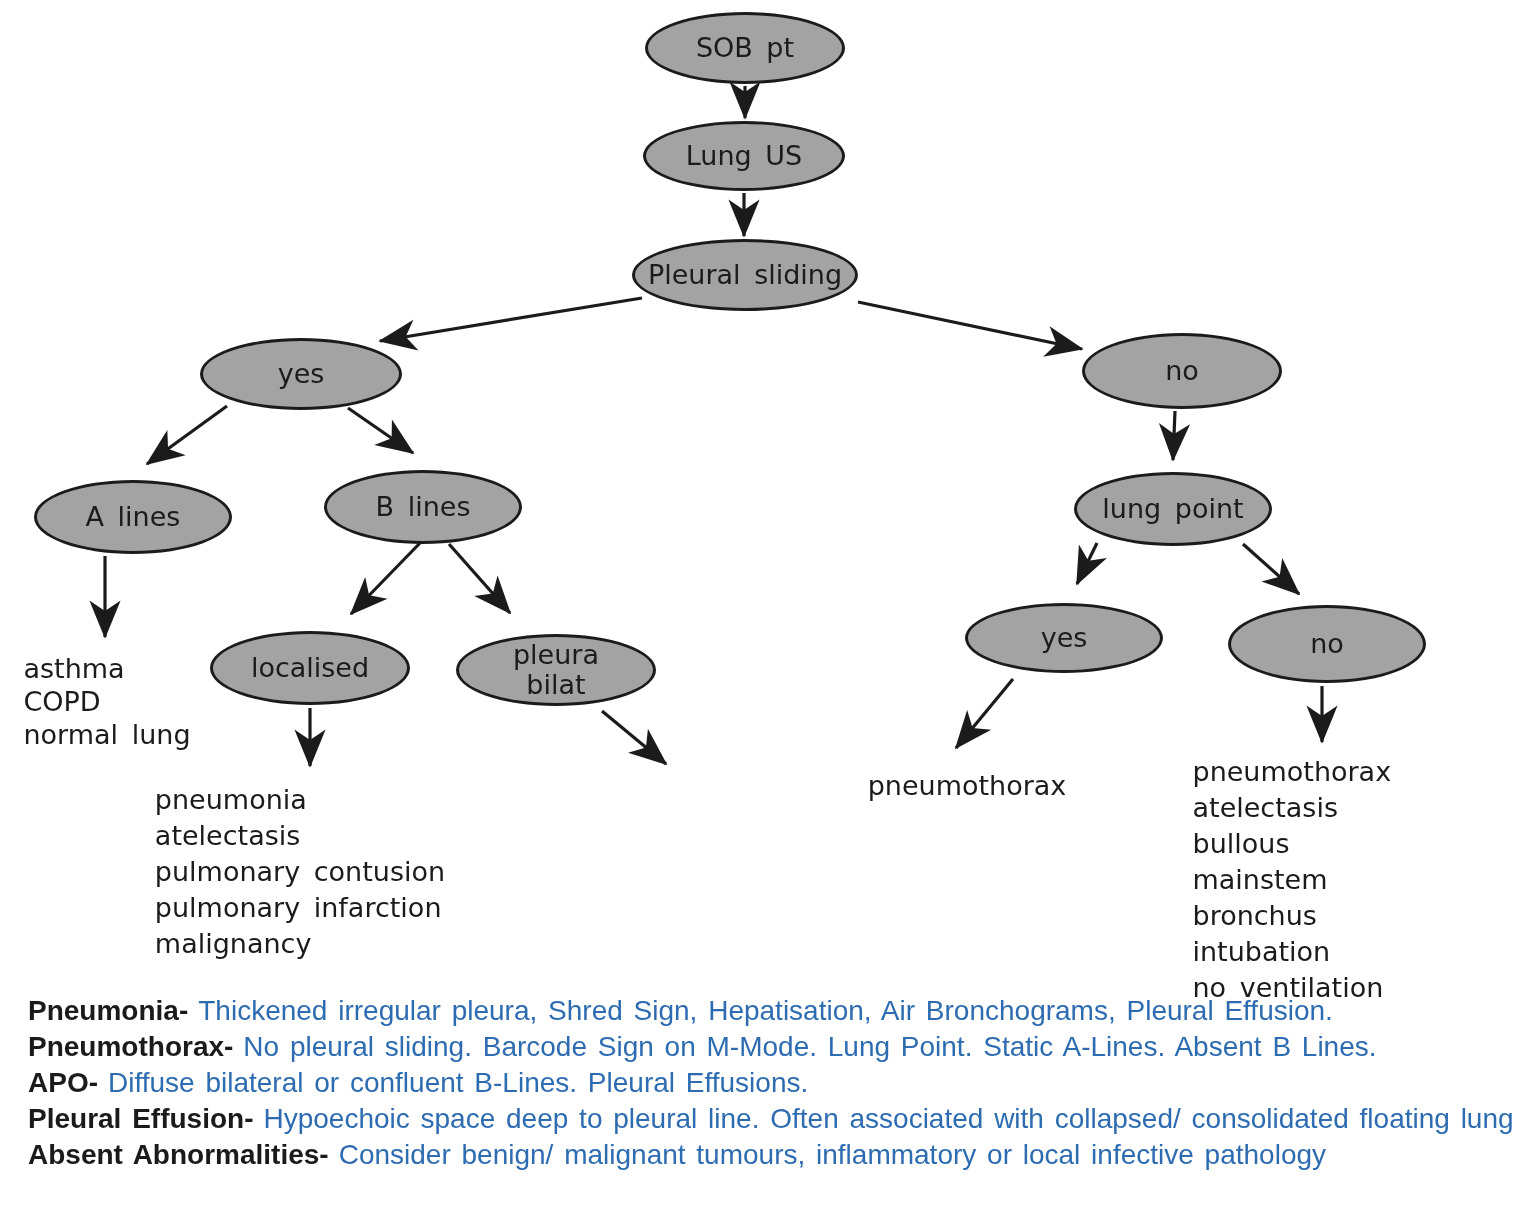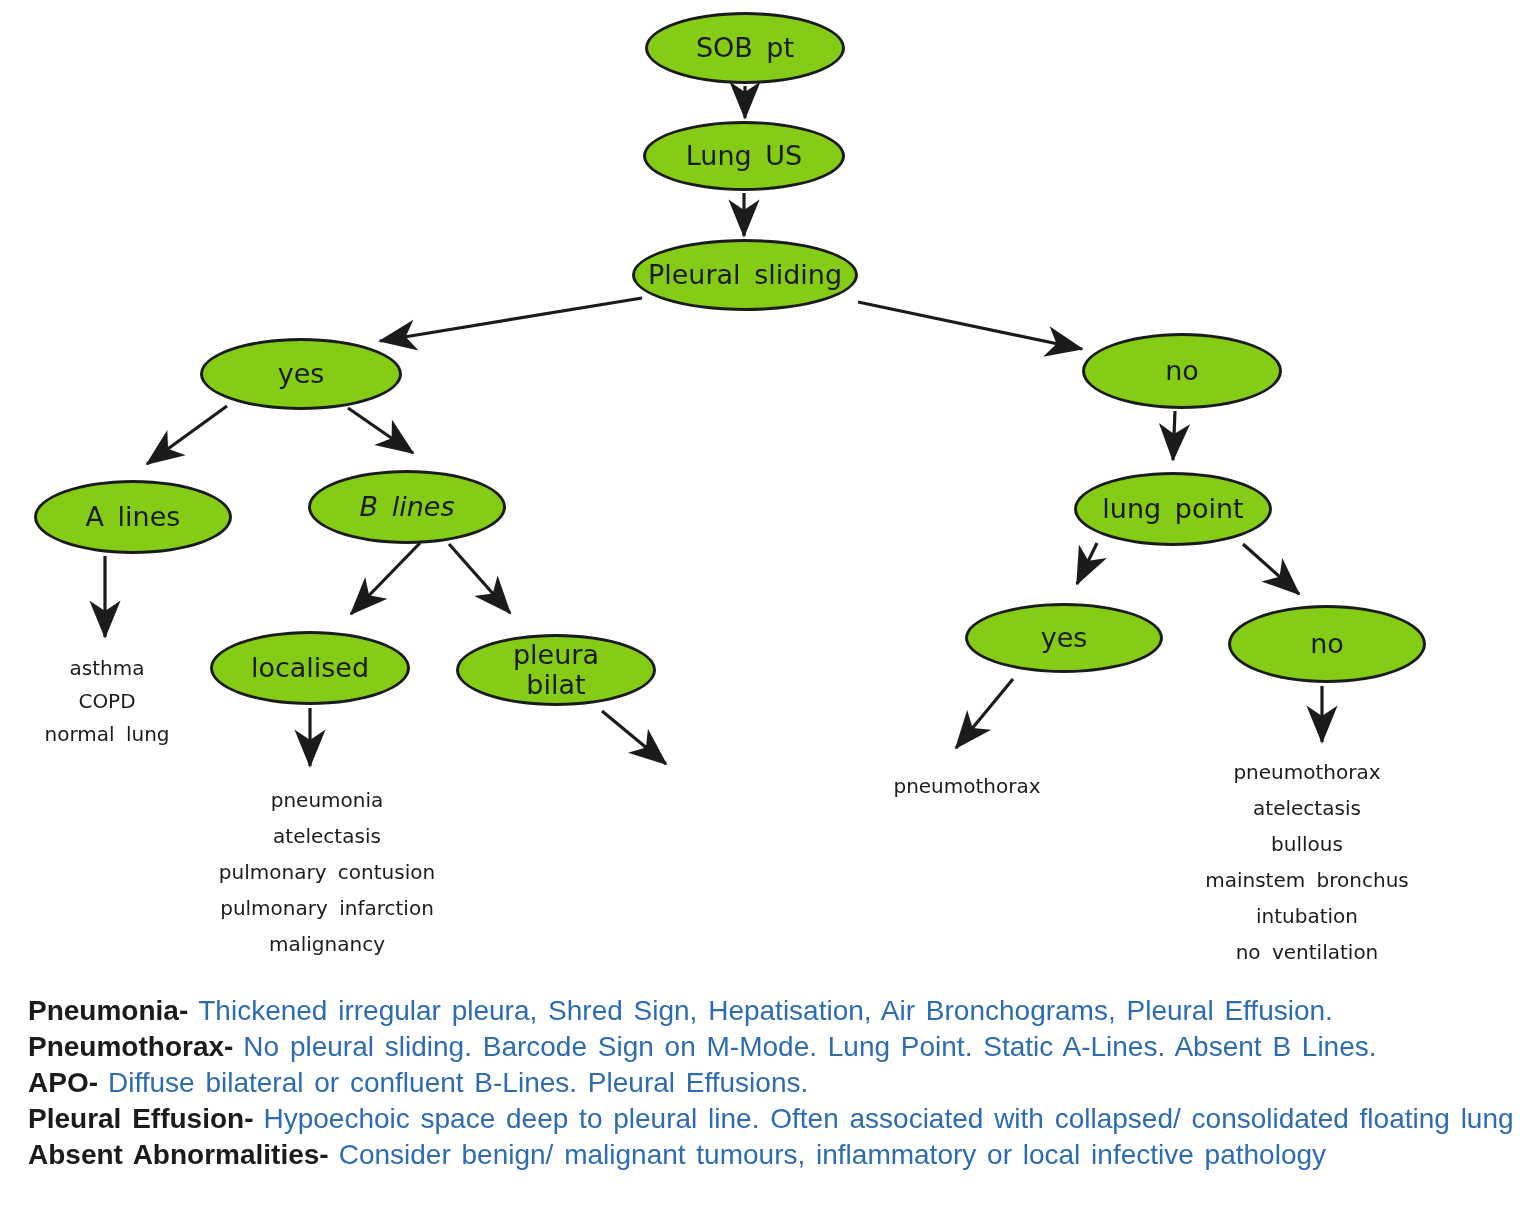--- a/index.html
+++ b/index.html
@@ -9,34 +9,34 @@
     background:#ffffff;
     font-family:"DejaVu Sans",sans-serif;
     color:#1b1b1b;
     overflow:hidden;
   }
   .arrow-layer{position:absolute;left:0;top:0;width:1536px;height:1232px;}
   .node{
     position:absolute;
     border:3px solid #1b1b1b;
     border-radius:50%;
-    background:#84cc16;
+    background:#a3a3a3;
     display:flex;align-items:center;justify-content:center;
     text-align:center;
     font-size:27px;
     word-spacing:5px;
     white-space:pre-line;
     line-height:30px;
     box-sizing:border-box;
   }
   .outcome{
     position:absolute;
     transform:translateX(-50%);
-    text-align:center;
-    font-size:20px;
+    text-align:left;
+    font-size:27px;
     line-height:36px;
     word-spacing:5px;
     white-space:pre-line;
   }
   .outcome.tight{line-height:33px;}
   .legend{
     position:absolute;
     left:28px;top:993px;
     width:1502px;
     font-family:Liberation Sans, sans-serif;
@@ -76,33 +76,33 @@
     <line x1="1243" y1="544" x2="1299" y2="594" marker-end="url(#ah)"></line>
     <line x1="1013" y1="679" x2="956" y2="748" marker-end="url(#ah)"></line>
     <line x1="1322" y1="686" x2="1322" y2="742" marker-end="url(#ah)"></line>
   </svg>
 
   <div class="node" style="left:645px;top:12px;width:200px;height:72px;">SOB pt</div>
   <div class="node" style="left:632px;top:239px;width:226px;height:72px;">Pleural sliding</div>
   <div class="node" style="left:643px;top:121px;width:202px;height:70px;">Lung US</div>
   <div class="node" style="left:200px;top:338px;width:202px;height:72px;">yes</div>
   <div class="node" style="left:34px;top:480px;width:198px;height:74px;">A lines</div>
-  <div class="node" style="left:308px;top:470px;width:198px;height:74px;font-style:italic;">B lines</div>
+  <div class="node" style="left:324px;top:470px;width:198px;height:74px;">B lines</div>
   <div class="node" style="left:210px;top:631px;width:200px;height:74px;">localised</div>
   <div class="node" style="left:456px;top:634px;width:200px;height:72px;">pleura
 bilat</div>
   <div class="node" style="left:1082px;top:333px;width:200px;height:76px;">no</div>
   <div class="node" style="left:1074px;top:472px;width:198px;height:74px;">lung point</div>
   <div class="node" style="left:965px;top:603px;width:198px;height:70px;">yes</div>
   <div class="node" style="left:1228px;top:605px;width:198px;height:78px;">no</div>
 
   <div class="outcome tight" style="left:107px;top:652px;">asthma
 COPD
 normal lung</div>
-  <div class="outcome" style="left:300px;top:782px;margin-left:27px;">pneumonia
+  <div class="outcome" style="left:300px;top:782px;">pneumonia
 atelectasis
 pulmonary contusion
 pulmonary infarction
 malignancy</div>
   <div class="outcome" style="left:967px;top:768px;">pneumothorax</div>
   <div class="outcome" style="left:1307px;top:754px;">pneumothorax
 atelectasis
 bullous
 mainstem bronchus intubation
 no ventilation</div>

